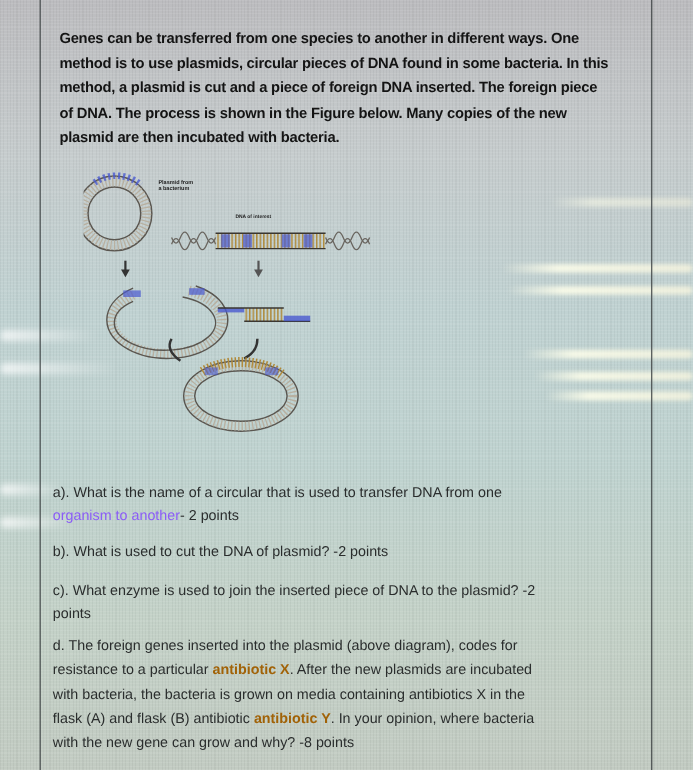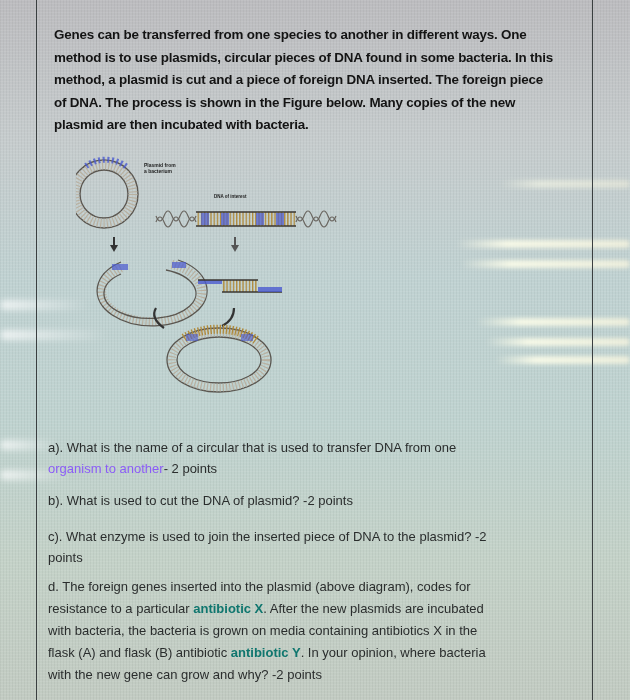--- a/index.html
+++ b/index.html
@@ -27,21 +27,21 @@
     }
     .intro {
       position: absolute; left: 18px; top: 8px; width: 530px;
       font-size: 13.4px; line-height: 22.5px; color: #141414; font-weight: bold;
       letter-spacing: -0.2px;
       margin-top: 16px;
     }
     .figure { position: absolute; left: 40px; top: 150px; width: 300px; height: 270px; }
     .q { position: absolute; left: 12px; width: 520px; font-size: 13px; line-height: 21px; color: #2a2d2d; }
     .q .faint { color: #8b5cf6; }
-    .q b { color: #0f766e; }
+    .q b { color: #a16207; }
   </style>
 </head>
 <body>
 
 <div class="texture"></div>
 
 <div class="glare" style="left:455px;top:240px;width:175px;"></div>
 <div class="glare" style="left:460px;top:260px;width:170px;"></div>
 <div class="glare" style="left:475px;top:318px;width:155px;"></div>
 <div class="glare" style="left:485px;top:338px;width:145px;"></div>
@@ -148,15 +148,15 @@
   <div class="q" style="top:526px;">
     <div>c). What enzyme is used to join the inserted piece of DNA to the plasmid? -2</div>
     <div>points</div>
   </div>
 
   <div class="q" style="top:576px;line-height:22px;">
     <div>d. The foreign genes inserted into the plasmid (above diagram), codes for</div>
     <div><span>resistance to a particular </span><b>antibiotic X</b><span>. After the new plasmids are incubated</span></div>
     <div>with bacteria, the bacteria is grown on media containing antibiotics X in the</div>
     <div><span>flask (A) and flask (B) antibiotic </span><b>antibiotic Y</b><span>. In your opinion, where bacteria</span></div>
-    <div>with the new gene can grow and why? -2 points</div>
+    <div>with the new gene can grow and why? -8 points</div>
   </div>
 </div>
 
 </body></html>

